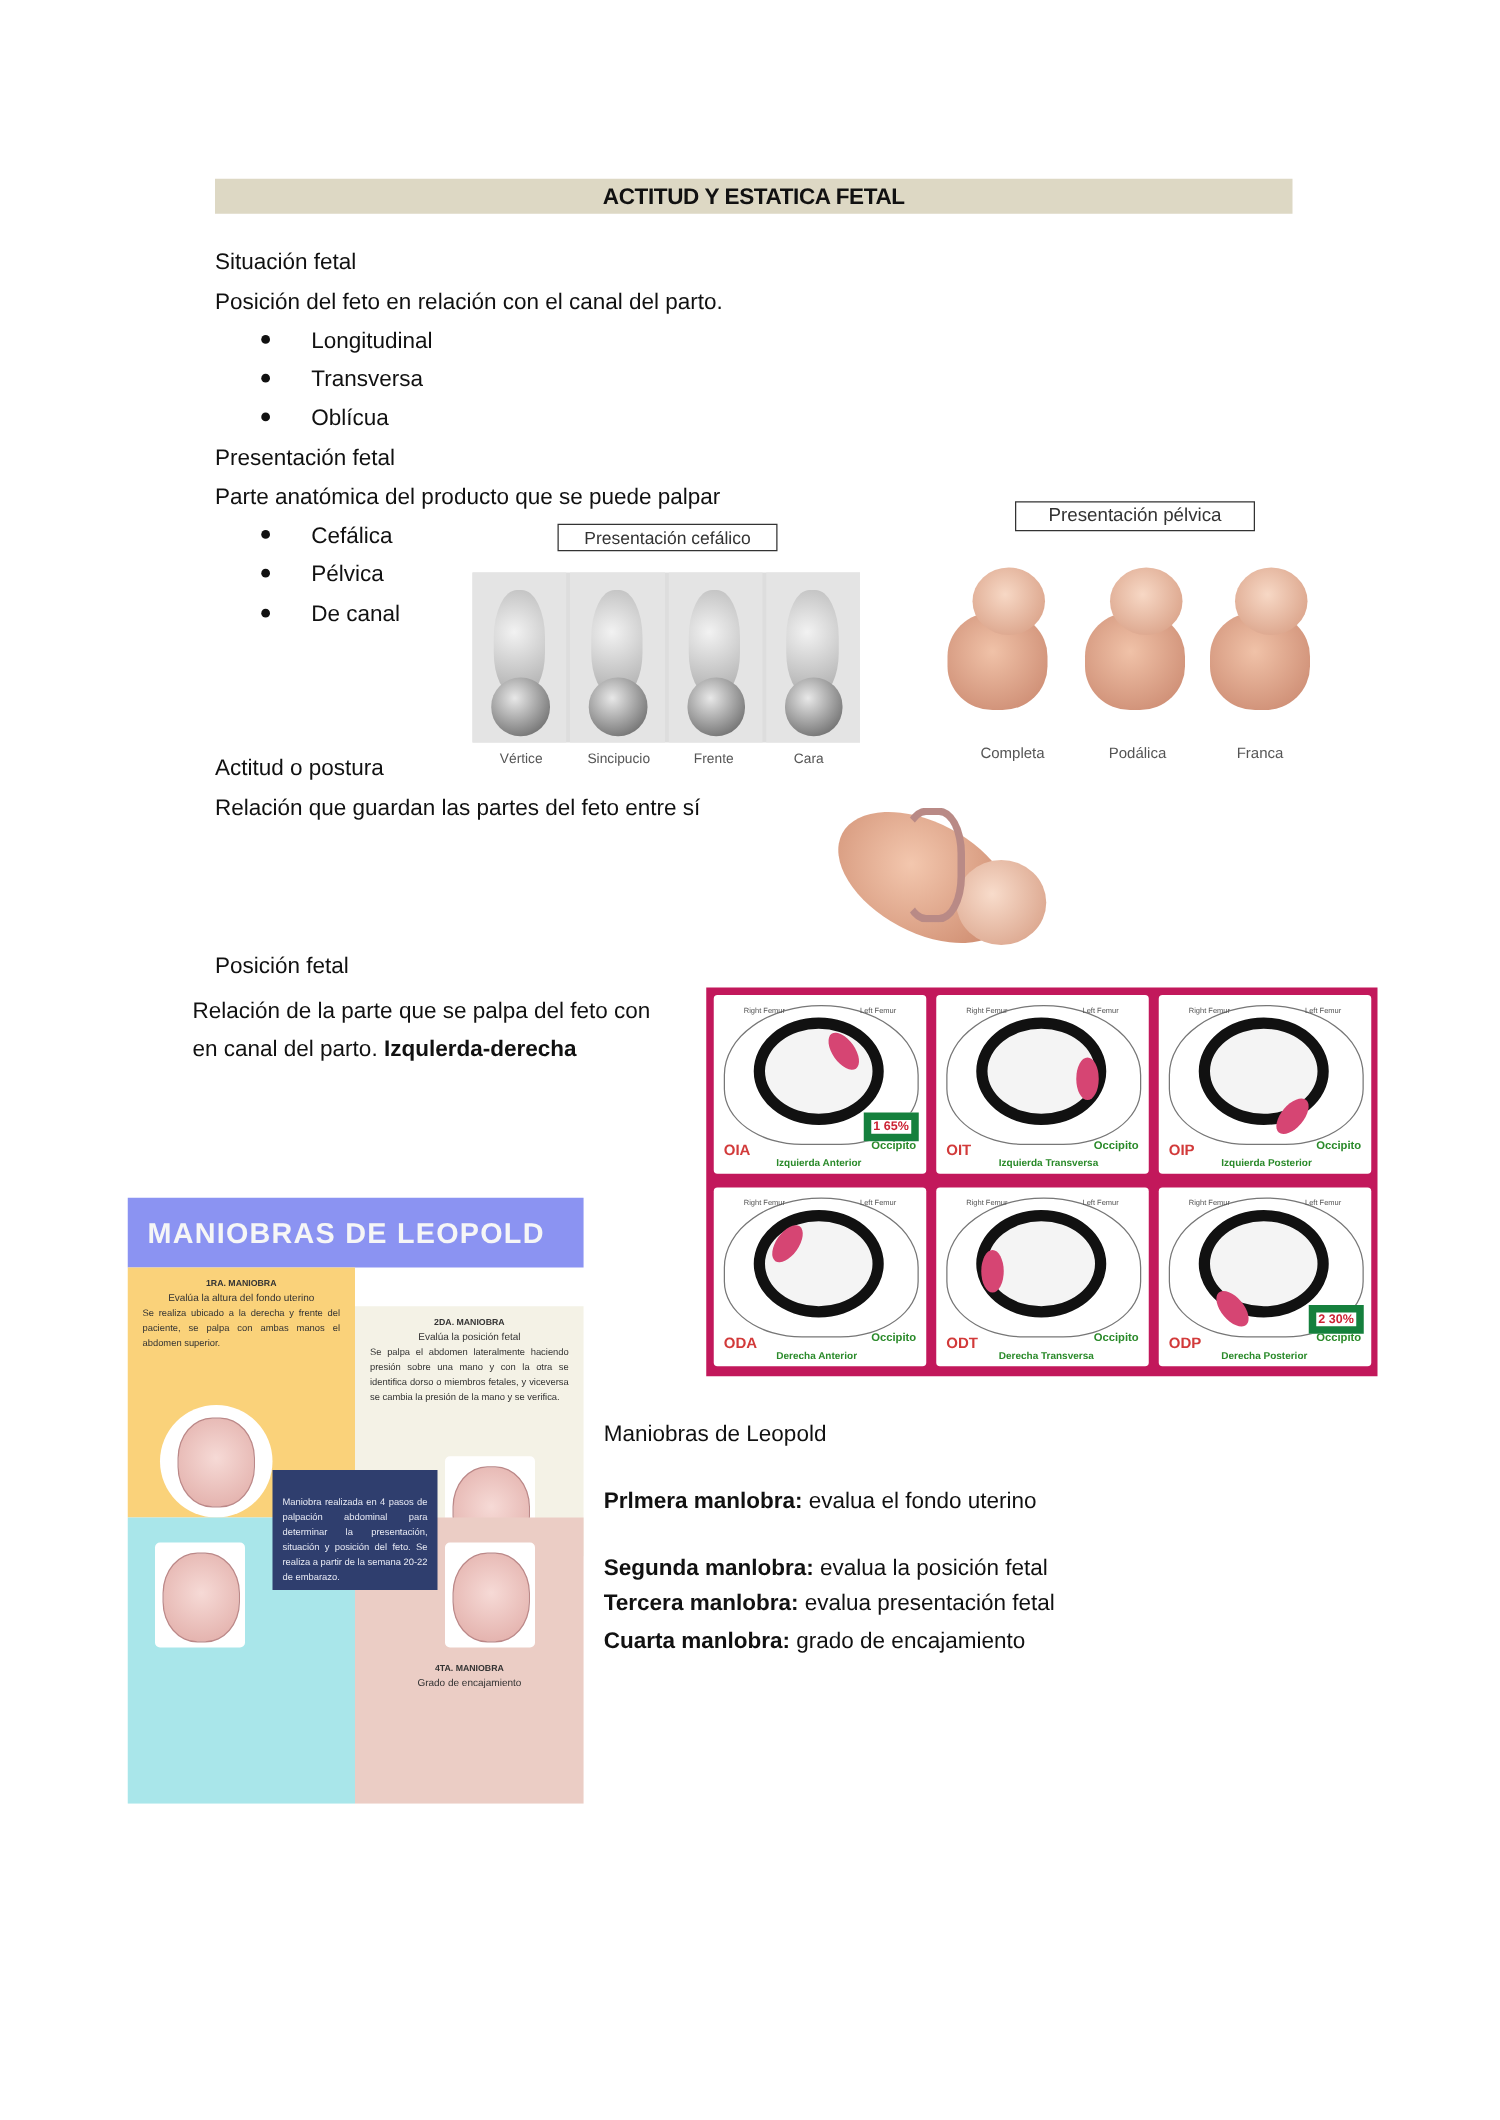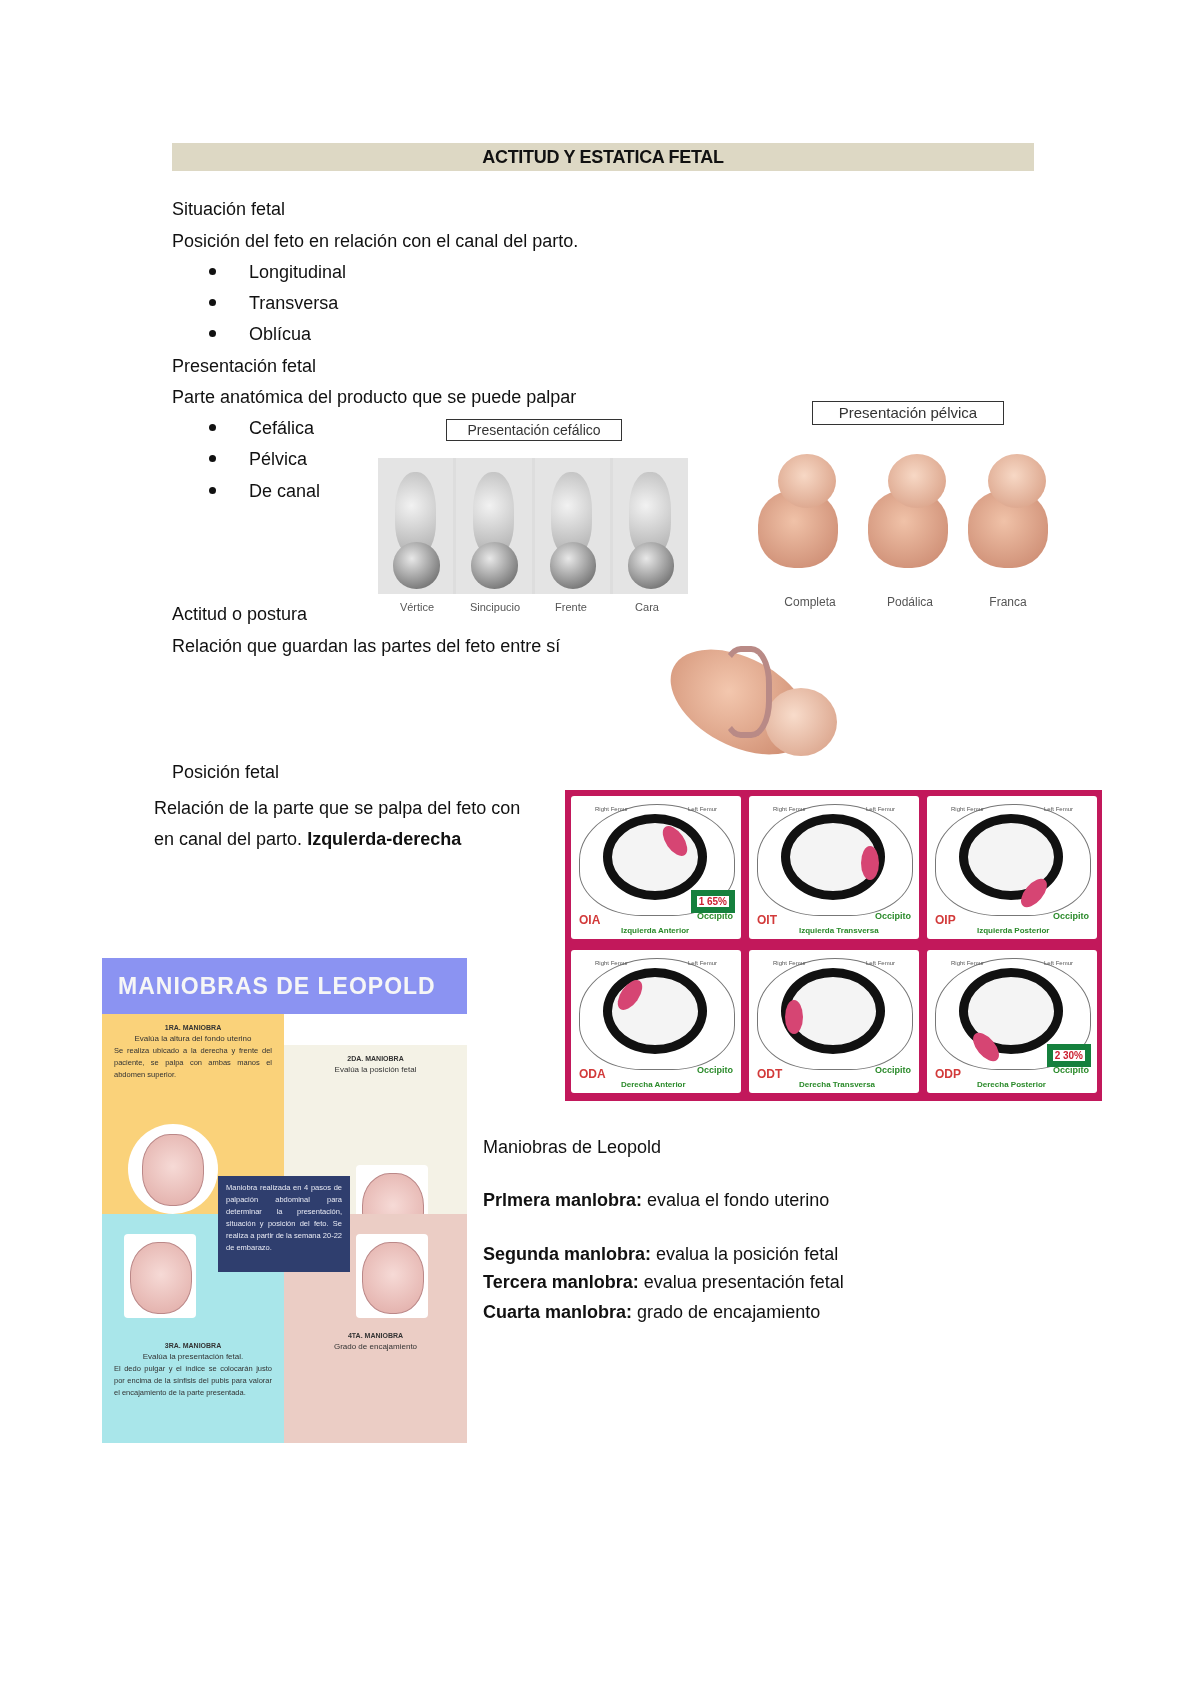--- a/index.html
+++ b/index.html
@@ -61,21 +61,21 @@
               font-weight:bold; font-size:23px; line-height:56px; padding-left:16px; letter-spacing:1px; box-sizing:border-box; }
   .leo .q { position:absolute; }
   .leo .q1 { left:0; top:56px; width:182px; height:200px; background:#fad27a; }
   .leo .q2 { left:182px; top:56px; width:183px; height:200px; background:#f4f2e6;margin-top:31px; }
   .leo .q3 { left:0; top:256px; width:182px; height:229px; background:#a9e6ea; }
   .leo .q4 { left:182px; top:256px; width:183px; height:229px; background:#ebcdc5; }
   .leo .mt { font-size:7px; font-weight:bold; text-align:center; color:#333; margin-top:10px; }
   .leo .st { font-size:8px; text-align:center; color:#333; margin-top:3px; }
   .leo .bt { font-size:7.5px; text-align:justify; color:#333; padding:0 12px; line-height:12px; margin-top:2px; }
   .leo .center { position:absolute; left:116px; top:218px; width:132px; height:96px; background:#2f3e6e;
-                 color:#e8eaf4; font-size:7.5px; line-height:12px; padding:6px 8px; box-sizing:border-box; text-align:justify; }
+                 color:#e8eaf4; font-size:7.5px; line-height:12px; padding:20px 8px; box-sizing:border-box; text-align:justify; }
   .leo .illu { position:absolute; width:72px; height:84px; background:#fff; border-radius:4px; }
   .leo .illu .belly { position:absolute; left:6px; top:8px; width:60px; height:70px; border-radius:45%;
                       background:radial-gradient(circle at 50% 45%, #f6dad6, #e0aaa5); border:1px solid #b88; }
   .leo .circ { border-radius:50%; }
 
   .leo-list { left:483px; top:1137px; font-size:18px; }
   .leo-list .row { position:absolute; left:0; white-space:nowrap; }
   .leo-list b { font-weight:bold; }
 </style>
 </head>
@@ -223,33 +223,29 @@
     <div class="mt">1RA. MANIOBRA</div>
     <div class="st">Evalúa la altura del fondo uterino</div>
     <div class="bt">Se realiza ubicado a la derecha y frente del paciente, se palpa con ambas manos el abdomen superior.</div>
     <div class="illu circ" style="left:26px;top:110px;width:90px;height:90px;">
         <div class="belly" style="left:14px;top:10px;"></div>
       </div>
   </div>
   <div class="q q2">
     <div class="mt">2DA. MANIOBRA</div>
     <div class="st">Evalúa la posición fetal</div>
+    <div class="bt">Se palpa el abdomen lateralmente haciendo presión sobre una mano y con la otra se identifica dorso o miembros fetales, y viceversa se cambia la presión de la mano y se verifica.</div>
     <div class="illu" style="left:72px;top:120px;">
         <div class="belly"></div>
       </div>
   </div>
   <div class="q q3">
     <div class="illu" style="left:22px;top:20px;">
         <div class="belly"></div>
       </div>
-    <div style="position:absolute;left:0;top:118px;width:100%;">
-      <div class="mt">3RA. MANIOBRA</div>
-      <div class="st">Evalúa la presentación fetal.</div>
-      <div class="bt">El dedo pulgar y el índice se colocarán justo por encima de la sínfisis del pubis para valorar el encajamiento de la parte presentada.</div>
-    </div>
   </div>
   <div class="q q4">
     <div class="illu" style="left:72px;top:20px;">
         <div class="belly"></div>
       </div>
     <div style="position:absolute;left:0;top:108px;width:100%;">
       <div class="mt">4TA. MANIOBRA</div>
       <div class="st">Grado de encajamiento</div>
     </div>
   </div>

